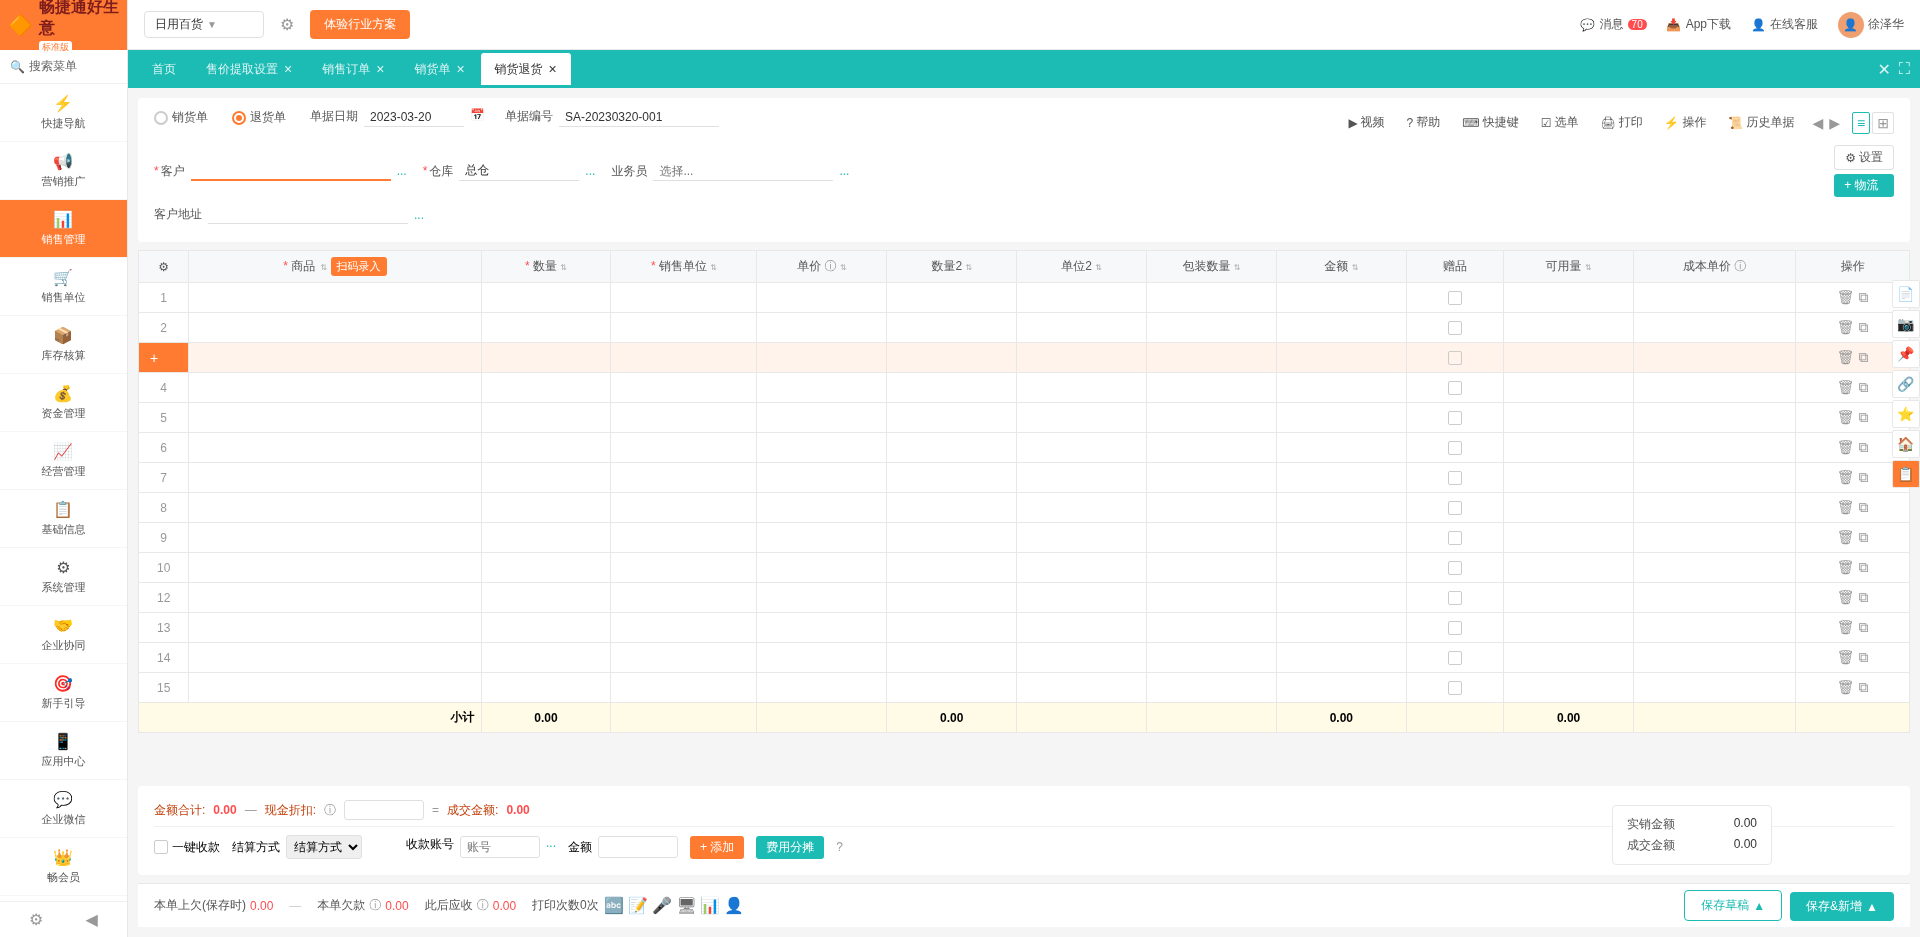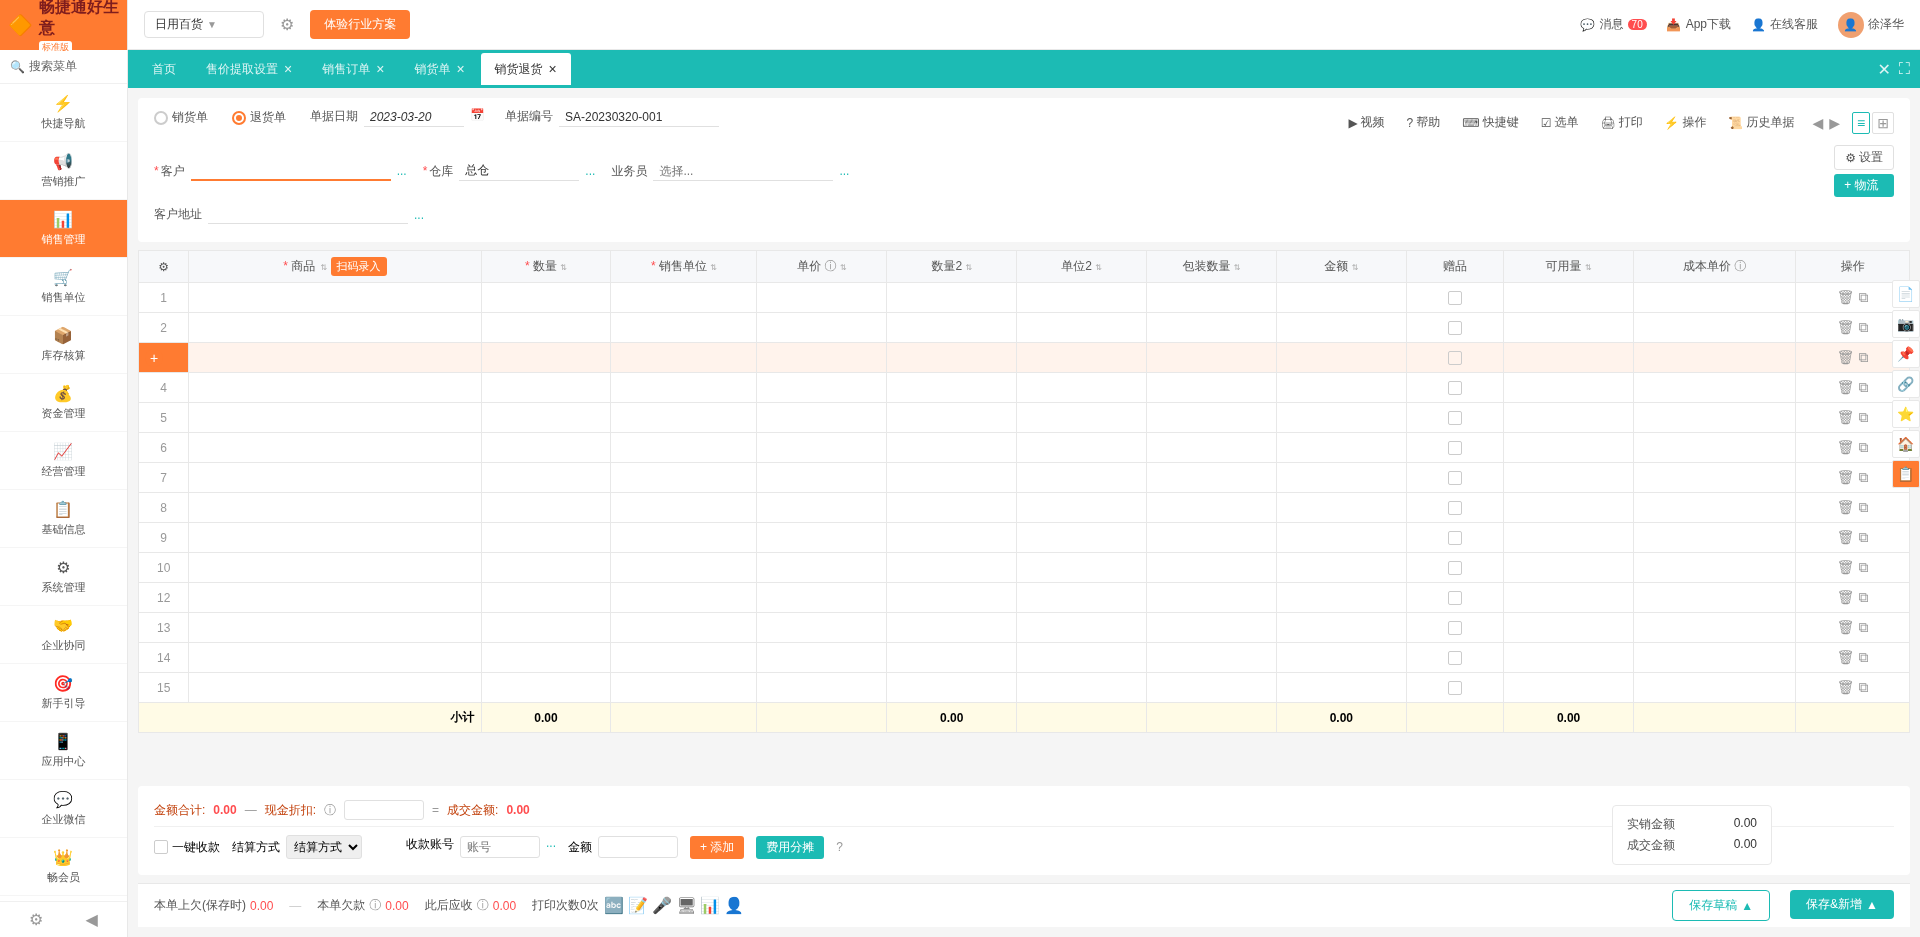--- a/index.html
+++ b/index.html
@@ -48,21 +48,21 @@
     .radio-row { display: flex; align-items: center; gap: 24px; margin-bottom: 10px; }
     .radio-item { display: flex; align-items: center; gap: 4px; cursor: pointer; color: #555; }
     .radio-circle { width: 14px; height: 14px; border: 2px solid #ccc; border-radius: 50%; display: flex; align-items: center; justify-content: center; }
     .radio-circle.checked { border-color: #ff7b31; }
     .radio-circle.checked::after { content: ''; width: 6px; height: 6px; background: #ff7b31; border-radius: 50%; }
     .form-row { display: flex; align-items: center; gap: 16px; margin-bottom: 8px; flex-wrap: wrap; }
     .form-field { display: flex; align-items: center; gap: 6px; }
     .form-label { color: #555; white-space: nowrap; }
     .form-label.required::before { content: '*'; color: #ff4d4f; margin-right: 2px; }
     .form-input { border: none; border-bottom: 1px solid #e0e0e0; padding: 2px 6px; width: 160px; color: #333; outline: none; }
-    .form-input.date-input { width: 100px; font-style: italic; }
+    .form-input.date-input { width: 100px; }
     .form-input.code-input { width: 160px; }
     .form-ellipsis { color: #1cbbb4; cursor: pointer; }
     .toolbar-btn { display: flex; align-items: center; gap: 3px; color: #555; cursor: pointer; font-size: 12px; padding: 3px 6px; border-radius: 3px; }
     .toolbar-set-btn { background: #fff; border: 1px solid #e0e0e0; border-radius: 3px; padding: 3px 10px; cursor: pointer; color: #555; display: flex; align-items: center; gap: 3px; }
     .toolbar-add-btn { background: #1cbbb4; color: #fff; border: none; border-radius: 3px; padding: 3px 10px; cursor: pointer; display: flex; align-items: center; gap: 3px; }
     .side-action-btn { background: #fff; border: 1px solid #e8e8e8; width: 28px; height: 28px; display: flex; align-items: center; justify-content: center; cursor: pointer; color: #666; font-size: 14px; border-radius: 2px; }
 
     
     .table-container { flex: 1; overflow: auto; }
     .data-table { width: 100%; border-collapse: collapse; background: #fff; }
@@ -88,21 +88,21 @@
     .eq-sign { color: #999; }
     .payment-row { display: flex; align-items: center; gap: 12px; padding: 8px 0; border-top: 1px solid #f0f0f0; }
     .payment-checkbox { display: flex; align-items: center; gap: 4px; cursor: pointer; }
     .fee-btn { background: #1cbbb4; color: #fff; border: none; border-radius: 3px; padding: 3px 10px; cursor: pointer; }
     .question-icon { color: #999; cursor: pointer; }
 
     
     .footer { background: #fff; border-top: 1px solid #e8e8e8; padding: 6px 16px; display: flex; align-items: center; gap: 16px; }
     .footer-stat { display: flex; align-items: center; gap: 4px; color: #555; }
     .footer-stat-value { color: #ff4d4f; }
-    .footer-right { margin-left: auto; display: flex; align-items: flex-start; gap: 20px; }
+    .footer-right { margin-left: auto; display: flex; align-items: flex-end; gap: 8px; }
     .footer-save-draft { background: #fff; border: 1px solid #1cbbb4; color: #1cbbb4; border-radius: 4px; padding: 6px 16px; cursor: pointer; display: flex; align-items: center; gap: 4px; }
     .footer-save-new { background: #1cbbb4; color: #fff; border: none; border-radius: 4px; padding: 6px 16px; cursor: pointer; display: flex; align-items: center; gap: 4px; }
     .print-info { display: flex; align-items: center; gap: 6px; color: #555; }
     .input-bar-icons { display: flex; align-items: center; gap: 4px; }
     .input-bar-icon { font-size: 16px; color: #666; cursor: pointer; }
 
     
     .right-summary { position: fixed; right: 148px; bottom: 72px; background: #fff; border: 1px solid #e8e8e8; border-radius: 4px; padding: 8px 14px; min-width: 160px; }
     .right-summary-row { display: flex; justify-content: space-between; gap: 24px; color: #555; padding: 2px 0; }
     .right-summary-val { color: #333; }

